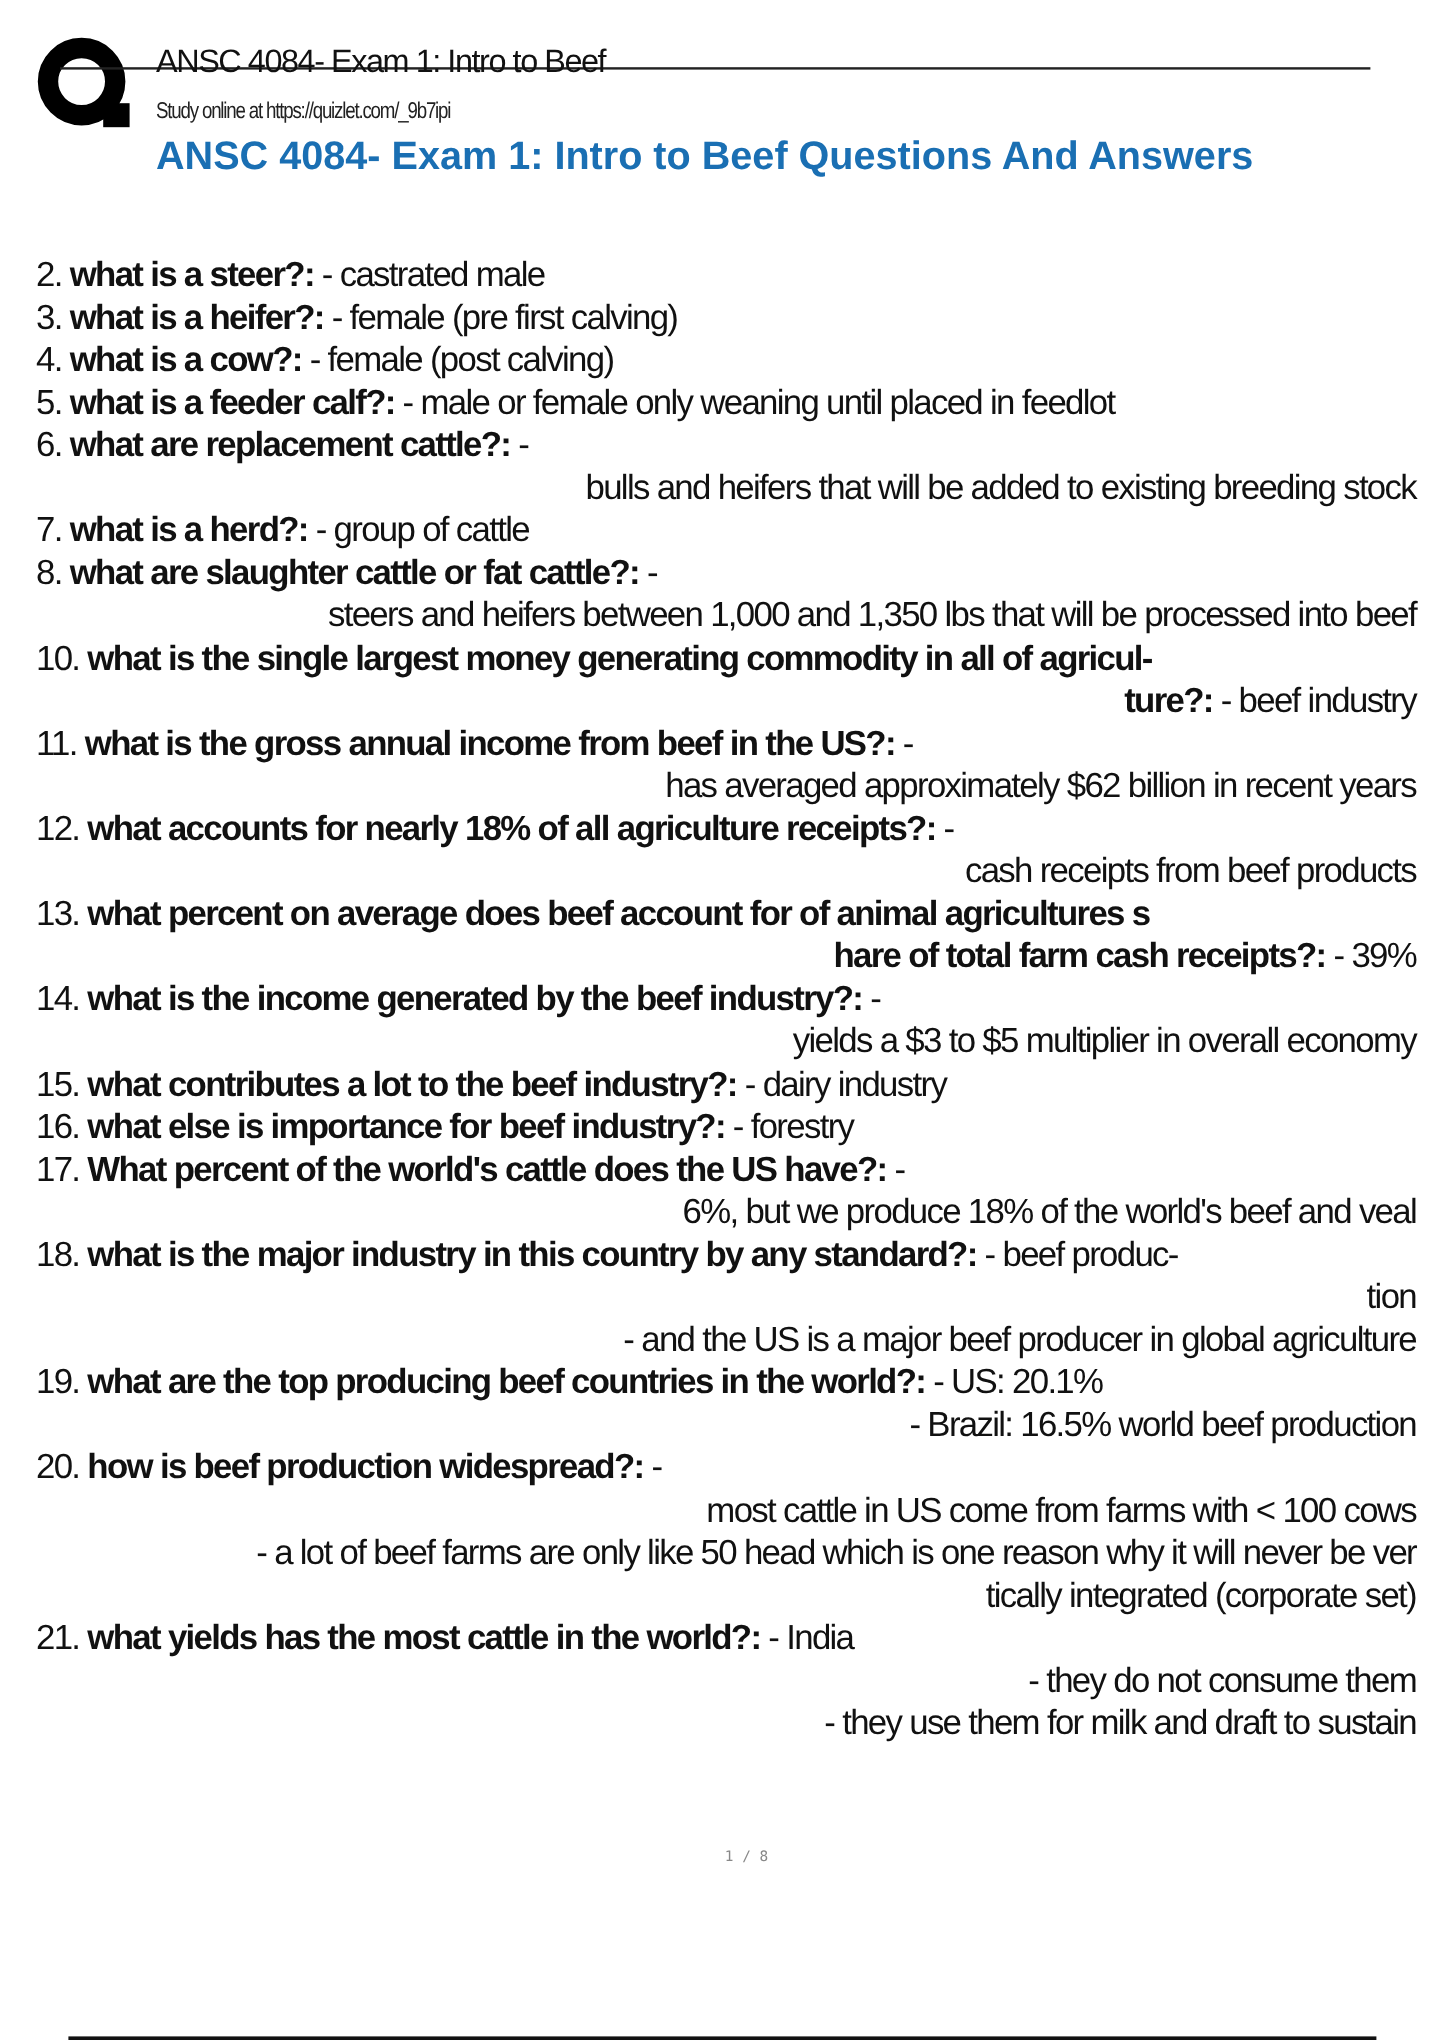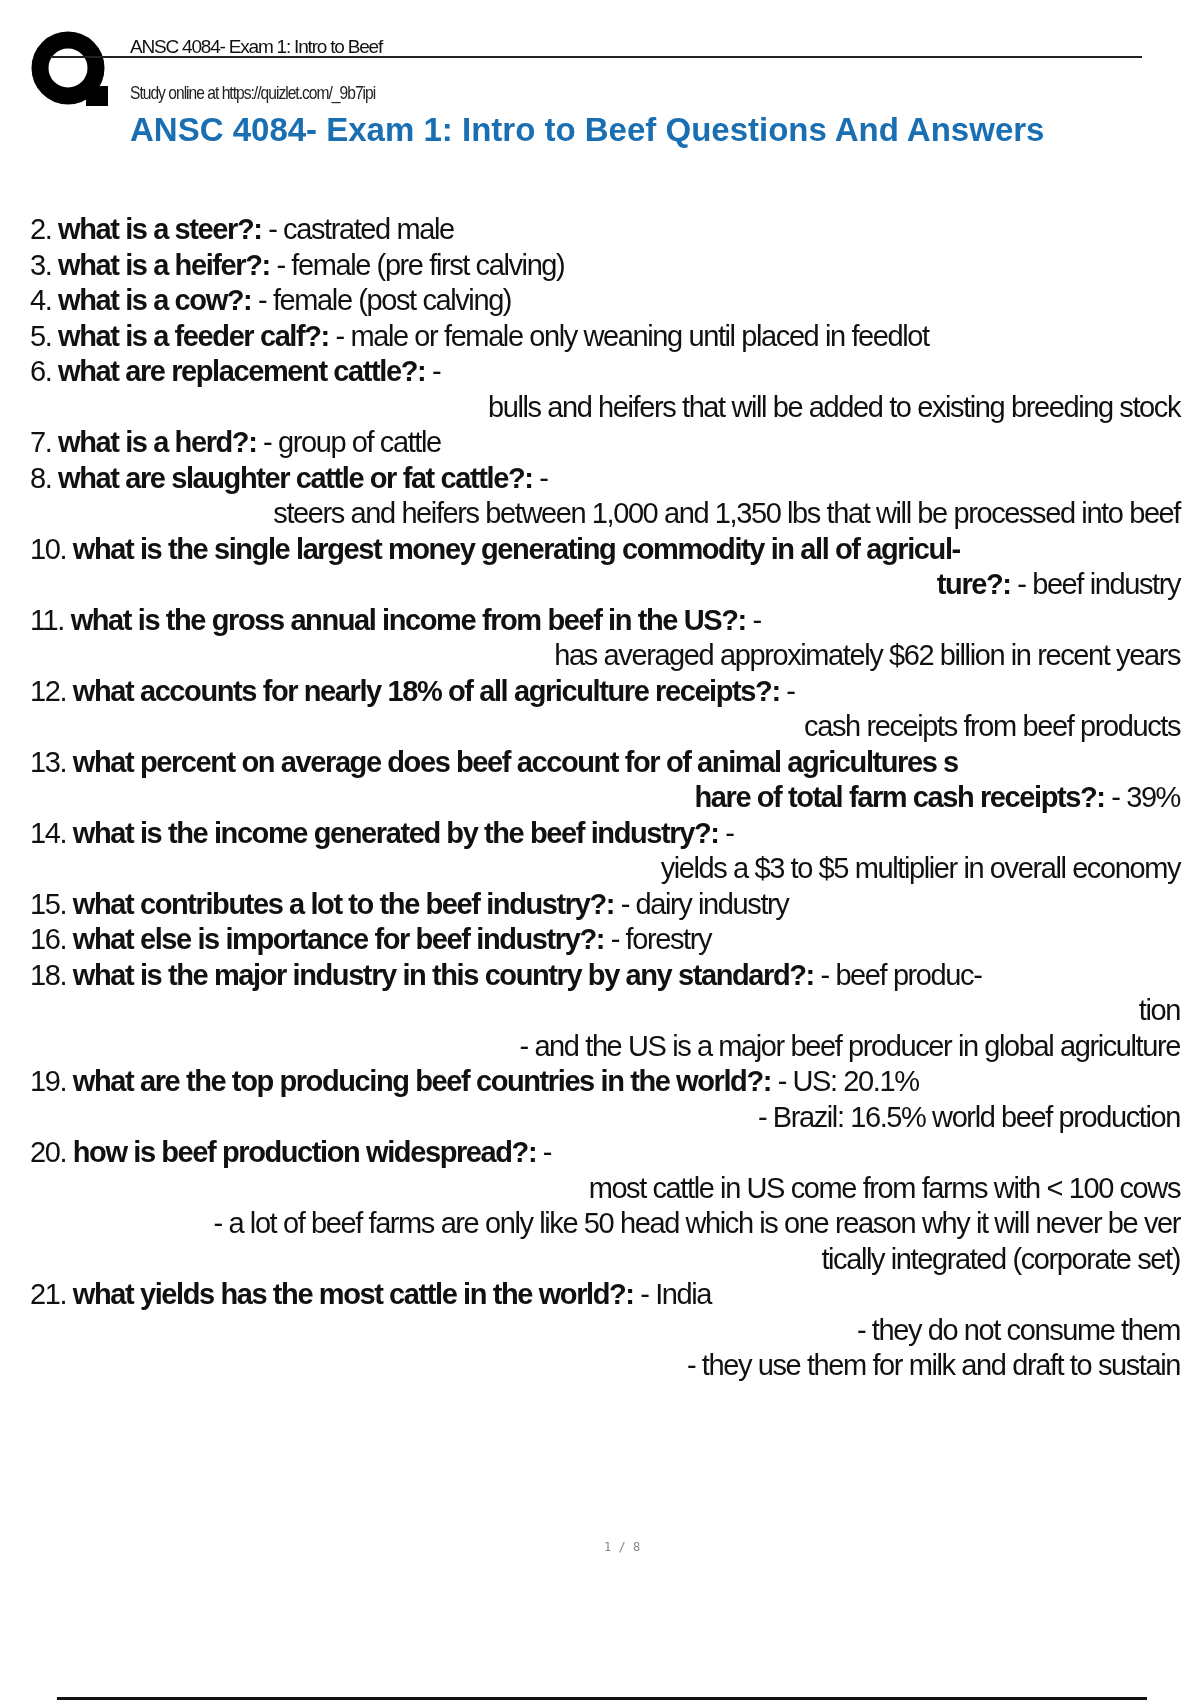--- a/index.html
+++ b/index.html
@@ -7,21 +7,21 @@
       width: 1200px; height: 1700px; position: relative; overflow: hidden;
       font-family: "Liberation Sans", sans-serif; color: #111;
     }
     .logo {
       position: absolute; left: 30px; top: 30px; width: 84px; height: 80px;
     }
     .header-rule {
       position: absolute; left: 50px; top: 56px; width: 1092px; height: 2px; background: #222;
     }
     .header-title {
-      position: absolute; left: 130px; top: 36px; font-size: 19px; color: #111;
+      position: absolute; left: 130px; top: 36px; font-size: 27px; color: #111;
       letter-spacing: -1.2px; background: transparent;
     }
     .study-link {
       position: absolute; left: 130px; top: 82px; font-size: 19px; color: #222;
       letter-spacing: -1.2px; transform: scaleX(0.82); transform-origin: left center;
     }
     .doc-title {
       position: absolute; left: 130px; top: 111px; font-size: 33px; font-weight: bold;
       color: #1a6fb3; white-space: nowrap;
     }
@@ -63,20 +63,21 @@
     <div class="qa-item"><span class="qa-num">6.</span> <span class="qa-q">what are replacement cattle?:</span><span class="qa-a"> -</span><span class="qa-cont">bulls and heifers that will be added to existing breeding stock</span></div>
     <div class="qa-item"><span class="qa-num">7.</span> <span class="qa-q">what is a herd?:</span><span class="qa-a"> - group of cattle</span></div>
     <div class="qa-item"><span class="qa-num">8.</span> <span class="qa-q">what are slaughter cattle or fat cattle?:</span><span class="qa-a"> -</span><span class="qa-cont">steers and heifers between 1,000 and 1,350 lbs that will be processed into beef</span></div>
     <div class="qa-item"><span class="qa-num">10.</span> <span class="qa-q">what is the single largest money generating commodity in all of agricul-</span><span class="qa-a"></span><span class="qa-cont"><span class="qa-q">ture?:</span><span class="qa-a"> - beef industry</span></span></div>
     <div class="qa-item"><span class="qa-num">11.</span> <span class="qa-q">what is the gross annual income from beef in the US?:</span><span class="qa-a"> -</span><span class="qa-cont">has averaged approximately $62 billion in recent years</span></div>
     <div class="qa-item"><span class="qa-num">12.</span> <span class="qa-q">what accounts for nearly 18% of all agriculture receipts?:</span><span class="qa-a"> -</span><span class="qa-cont">cash receipts from beef products</span></div>
     <div class="qa-item"><span class="qa-num">13.</span> <span class="qa-q">what percent on average does beef account for of animal agricultures s</span><span class="qa-a"></span><span class="qa-cont"><span class="qa-q">hare of total farm cash receipts?:</span><span class="qa-a"> - 39%</span></span></div>
     <div class="qa-item"><span class="qa-num">14.</span> <span class="qa-q">what is the income generated by the beef industry?:</span><span class="qa-a"> -</span><span class="qa-cont">yields a $3 to $5 multiplier in overall economy</span></div>
     <div class="qa-item"><span class="qa-num">15.</span> <span class="qa-q">what contributes a lot to the beef industry?:</span><span class="qa-a"> - dairy industry</span></div>
     <div class="qa-item"><span class="qa-num">16.</span> <span class="qa-q">what else is importance for beef industry?:</span><span class="qa-a"> - forestry</span></div>
+    <div class="qa-item"><span class="qa-num">17.</span> <span class="qa-q">What percent of the world's cattle does the US have?:</span><span class="qa-a"> -</span><span class="qa-cont">6%, but we produce 18% of the world's beef and veal</span></div>
     <div class="qa-item"><span class="qa-num">18.</span> <span class="qa-q">what is the major industry in this country by any standard?:</span><span class="qa-a"> - beef produc-</span><span class="qa-cont">tion</span><span class="qa-cont flush">- and the US is a major beef producer in global agriculture</span></div>
     <div class="qa-item"><span class="qa-num">19.</span> <span class="qa-q">what are the top producing beef countries in the world?:</span><span class="qa-a"> - US: 20.1%</span><span class="qa-cont flush">- Brazil: 16.5% world beef production</span></div>
     <div class="qa-item"><span class="qa-num">20.</span> <span class="qa-q">how is beef production widespread?:</span><span class="qa-a"> -</span><span class="qa-cont">most cattle in US come from farms with &lt; 100 cows</span><span class="qa-cont flush">- a lot of beef farms are only like 50 head which is one reason why it will never be ver</span><span class="qa-cont flush">tically integrated (corporate set)</span></div>
     <div class="qa-item"><span class="qa-num">21.</span> <span class="qa-q">what yields has the most cattle in the world?:</span><span class="qa-a"> - India</span><span class="qa-cont flush">- they do not consume them</span><span class="qa-cont flush">- they use them for milk and draft to sustain</span></div>
   </div>
 
 <div class="page-num">1 / 8</div>
 <div class="footer-rule"></div>
 
 </body></html>

